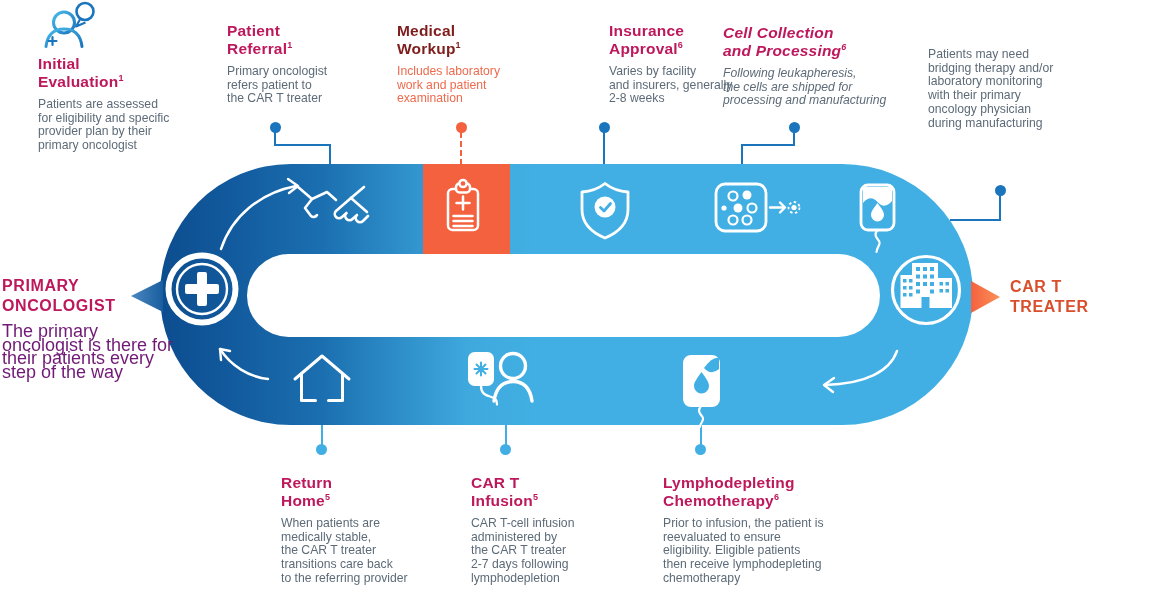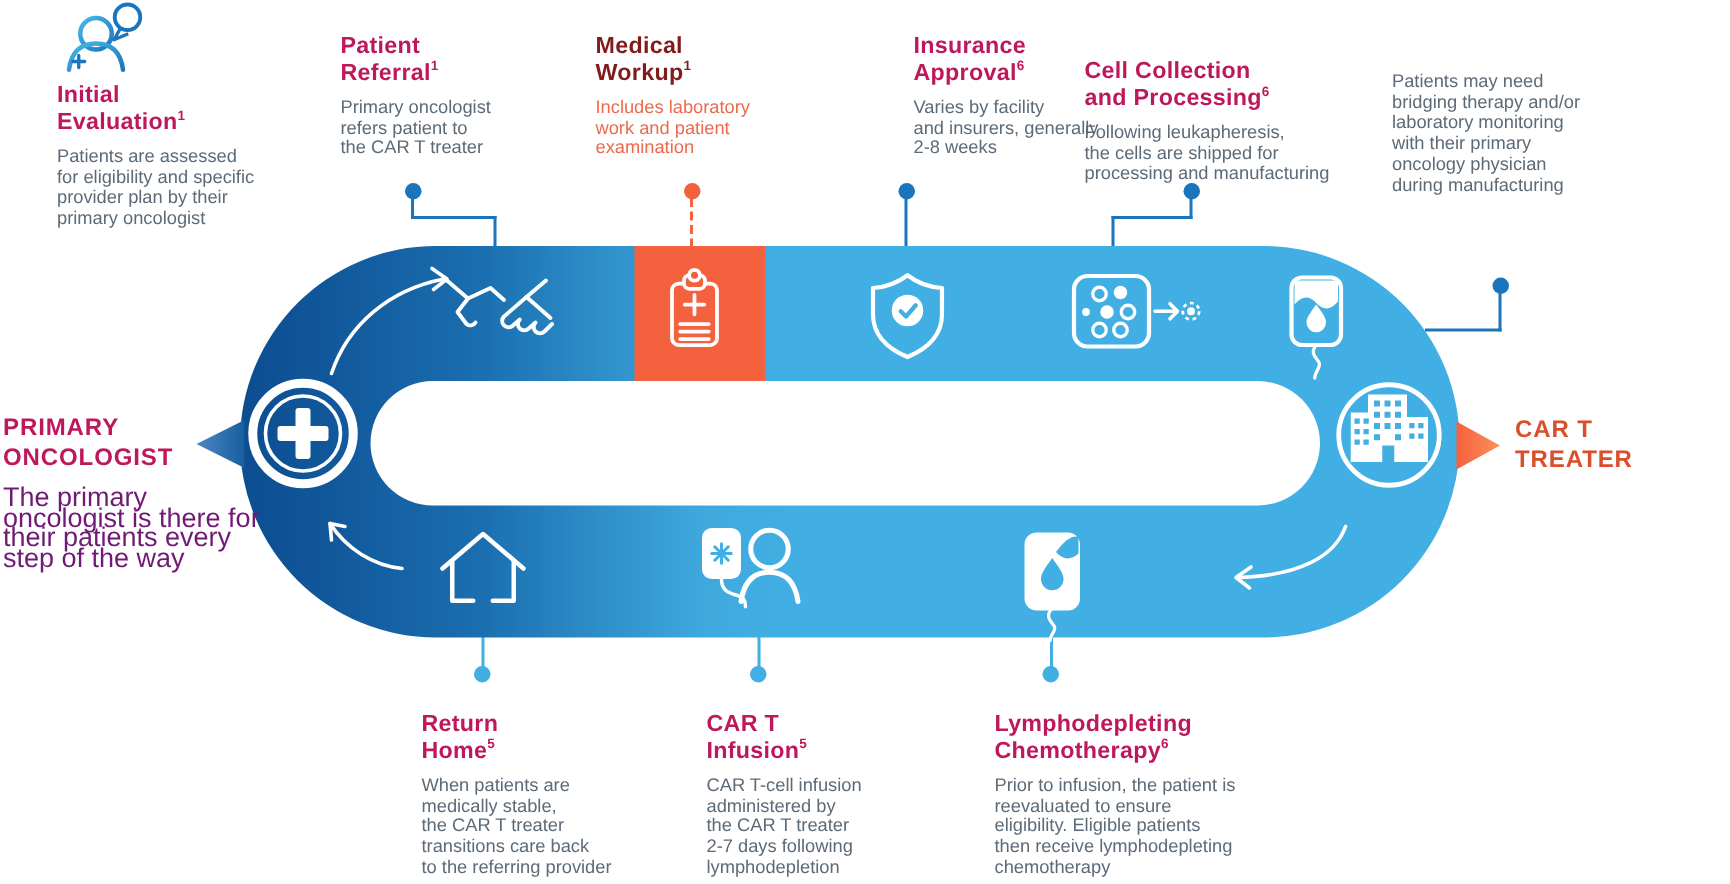--- a/index.html
+++ b/index.html
@@ -242,21 +242,21 @@
 work and patient
 examination</p>
   </div>
   <div class="abs step" style="left:565px;top:22px;margin-left:44px;">
     <h3 class="c-blue"><span>Insurance
 Approval</span><sup>6</sup></h3>
     <p>Varies by facility
 and insurers, generally
 2-8 weeks</p>
   </div>
-  <div class="abs step" style="left:723px;top:39px;">
+  <div class="abs step" style="left:723px;top:24px;font-style:italic;">
     <h3 class="c-blue"><span>Cell Collection
 and Processing</span><sup>6</sup></h3>
     <p>Following leukapheresis,
 the cells are shipped for
 processing and manufacturing</p>
   </div>
   <div class="abs step" style="left:928px;top:40px;">
     <p>Patients may need
 bridging therapy and/or
 laboratory monitoring

